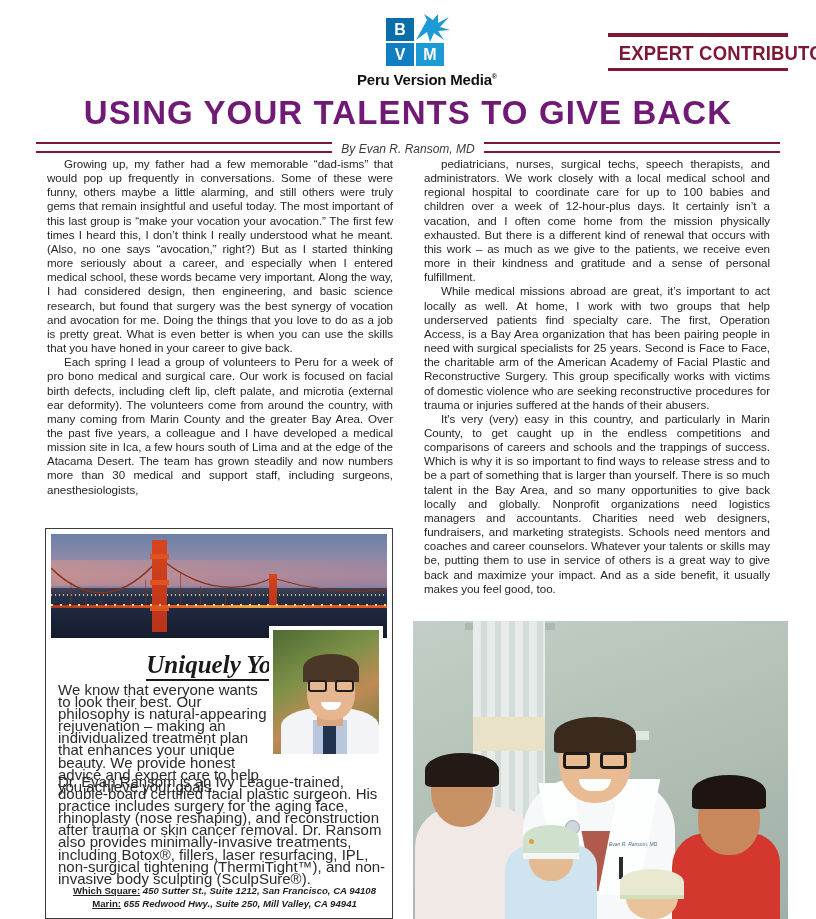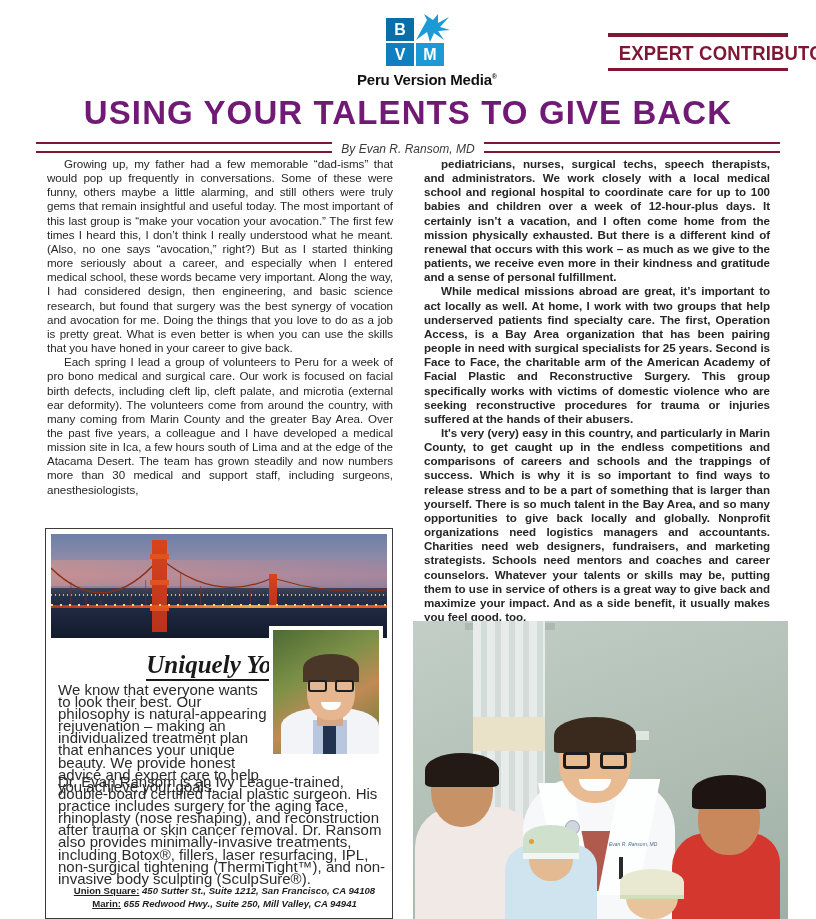--- a/index.html
+++ b/index.html
@@ -60,21 +60,21 @@
     margin:11px 36px 0 36px;
   }
   .byline-rule{flex:1;height:7px;border-top:2px solid #7d1733;border-bottom:2px solid #7d1733;}
   .byline{
     font-style:italic;font-size:12px;color:#3b3b3b;white-space:nowrap;
     font-family:"Liberation Sans", sans-serif;
   }
 
   
   .colL{position:absolute;left:47px;top:157px;width:346px;}
-  .colR{position:absolute;left:424px;top:157px;width:346px;font-weight:bold;}
+  .colR{position:absolute;left:424px;top:157px;width:346px;}
   .colL p, .colR p{
     margin:0;text-align:justify;font-size:11.6px;line-height:14.15px;
     color:#262626;text-indent:17px;letter-spacing:-0.04px;
   }
 
   
   .ad{
     position:absolute;left:45px;top:528px;width:348px;height:391px;
     border:1.5px solid #3b3b3b;background:#fff;
     box-sizing:border-box;padding:5px;
@@ -332,21 +332,21 @@
 
       <div class="ad-body">
         <p class="ad-p">We know that everyone wants to look their best. Our philosophy is natural-appearing rejuvenation – making an individualized treatment plan that enhances your unique beauty. We provide honest advice and expert care to help you achieve your goals.</p>
       </div>
 
       <div class="ad-body full" style="top:242px;">
         <p class="ad-p">Dr. Evan Ransom is an Ivy League-trained, double-board certified facial plastic surgeon. His practice includes surgery for the aging face, rhinoplasty (nose reshaping), and reconstruction after trauma or skin cancer removal. Dr. Ransom also provides minimally-invasive treatments, including Botox®, fillers, laser resurfacing, IPL, non-surgical tightening (ThermiTight™), and non-invasive body sculpting (SculpSure®).</p>
       </div>
 
       <div class="ad-contact">
-        <div><b>Union Square:</b><span class="addr"> 450 Sutter St., Suite 1212, San Francisco, CA 94108</span></div>
+        <div><b>Which Square:</b><span class="addr"> 450 Sutter St., Suite 1212, San Francisco, CA 94108</span></div>
         <div><b>Marin:</b><span class="addr"> 655 Redwood Hwy., Suite 250, Mill Valley, CA 94941</span></div>
       </div>
 
     </div>
   </div>
 
   <div class="mission">
     <div class="m-wall"></div>
     <div class="m-rod"></div>
     <div class="m-curtain">

